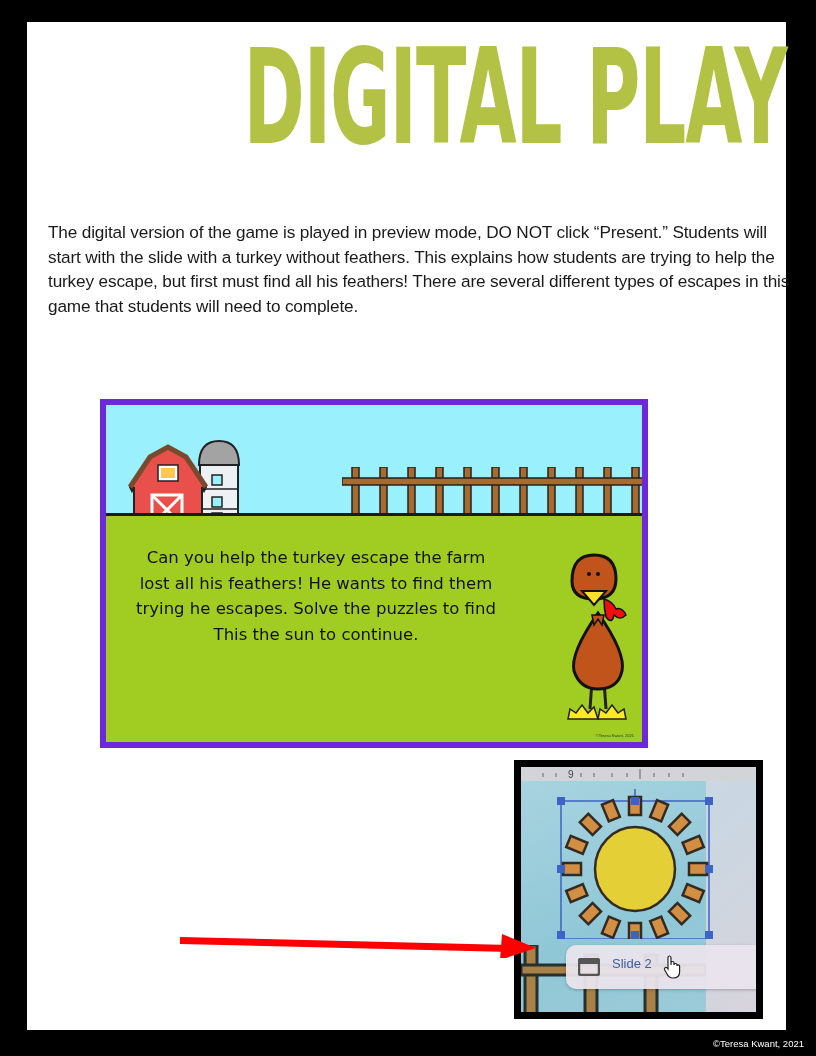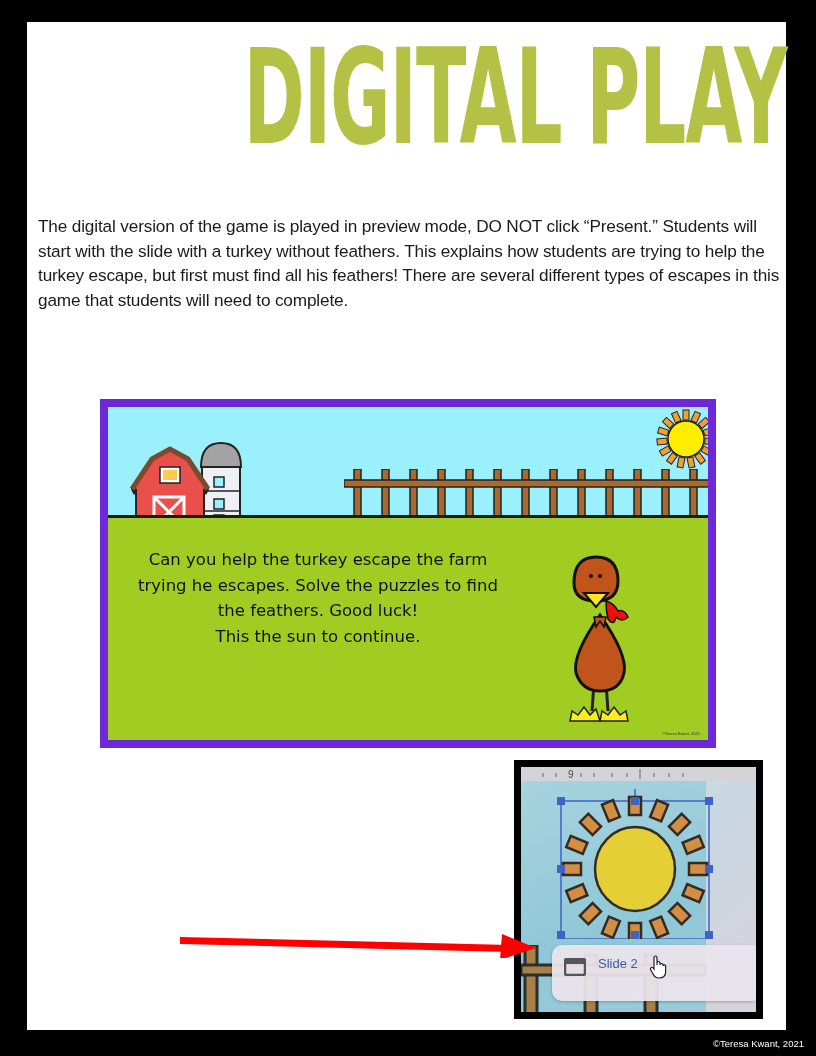--- a/index.html
+++ b/index.html
@@ -32,27 +32,27 @@
       letter-spacing: -1px;
       white-space: nowrap;
     }
 
     .para {
       position: absolute; left: 11px; width: 750px;
       font-family: "Liberation Sans", sans-serif;
       font-size: 17.2px; line-height: 24.6px; color: #1a1a1a;
       letter-spacing: -0.15px;
     }
-    .para1 { top: 192px; }
+    .para1 { top: 198px; margin-left: 10px; }
     .para2 { top: 320px; }
 
     
     .slide {
-      position: absolute; left: 73px; top: 377px; width: 616px; height: 349px;
-      border: 8px solid #6d28d9; background: #9bf0fd; overflow: hidden;
+      position: absolute; left: 73px; top: 377px; width: 548px; height: 349px;
+      border: 6px solid #6d28d9; background: #9bf0fd; overflow: hidden;
     }
     .grass {
       position: absolute; left: 0; top: 108px; width: 100%; height: 240px;
       background: #a1cd22; border-top: 3px solid #1b1b1b;
     }
     .slide-text {
       position: absolute; left: 30px; top: 140px; width: 360px;
       text-align: center;
       font-family: "DejaVu Sans", sans-serif;
       font-size: 16.5px; line-height: 25.5px; color: #111;
@@ -70,21 +70,21 @@
     }
     .photo .ruler {
       position: absolute; left: 0; top: 0; width: 100%; height: 14px;
       background: #d2d4d8;
     }
     .photo .canvas-sky {
       position: absolute; left: 0; top: 14px; width: 185px; height: 240px;
       background: linear-gradient(160deg, #a8d3e0 0%, #8fc7d6 60%, #9dcbd8 100%);
     }
     .photo .chip {
-      position: absolute; left: 31px; top: 178px; width: 210px; height: 56px;
+      position: absolute; left: 45px; top: 178px; width: 210px; height: 44px;
       background: rgba(233, 228, 236, 0.95);
       border-radius: 10px;
       box-shadow: 0 1px 3px rgba(0,0,0,0.25);
     }
     .chip-label {
       position: absolute; left: 46px; top: 11px;
       font-family: "Liberation Sans", sans-serif;
       font-size: 13px; color: #3e5aa8;
     }
 
@@ -164,22 +164,22 @@
         <rect x="27" y="1" width="6" height="10" transform="rotate(312 30 30)"></rect>
         <rect x="27" y="1" width="6" height="10" transform="rotate(336 30 30)"></rect>
       </g>
       <circle cx="30" cy="30" r="18" fill="#ffee00" stroke="#222" stroke-width="1.5"></circle>
     </svg>
 
     <div class="grass"></div>
 
     <div class="slide-text">
       <div>Can you help the turkey escape the farm</div>
+      <div>lost all his feathers! He wants to find them</div>
       <div>trying he escapes. Solve the puzzles to find</div>
-      <div>the feathers. Good luck!</div>
       <div>This the sun to continue.</div>
     </div>
 
     <svg class="abs" style="left:458px;top:148px" width="90" height="170" viewBox="0 0 90 170">
       <line x1="28" y1="128" x2="26" y2="156" stroke="#222" stroke-width="3"></line>
       <line x1="40" y1="128" x2="42" y2="156" stroke="#222" stroke-width="3"></line>
       <path d="M34 60 Q6 100 10 118 Q16 136 34 136 Q54 136 58 118 Q62 100 34 60 Z" fill="#c0541a" stroke="#111" stroke-width="3"></path>
       <path d="M28 62 L30 72 L34 66 L38 72 L40 62 Z" fill="#c0541a" stroke="#111" stroke-width="1.5"></path>
       <path d="M8 28 Q8 2 30 2 Q52 2 52 26 Q52 46 30 46 Q8 46 8 28 Z" fill="#c0541a" stroke="#111" stroke-width="3"></path>
       <circle cx="25" cy="21" r="2" fill="#111"></circle>

